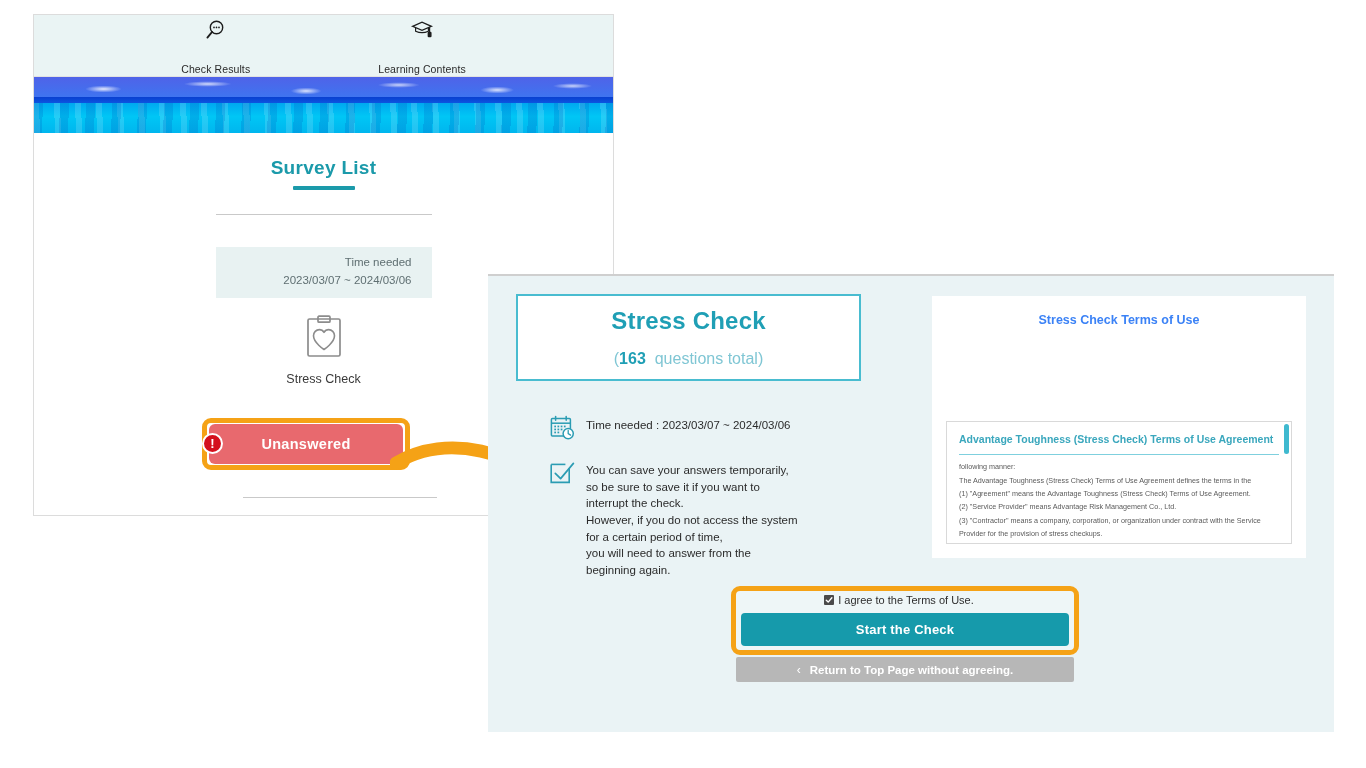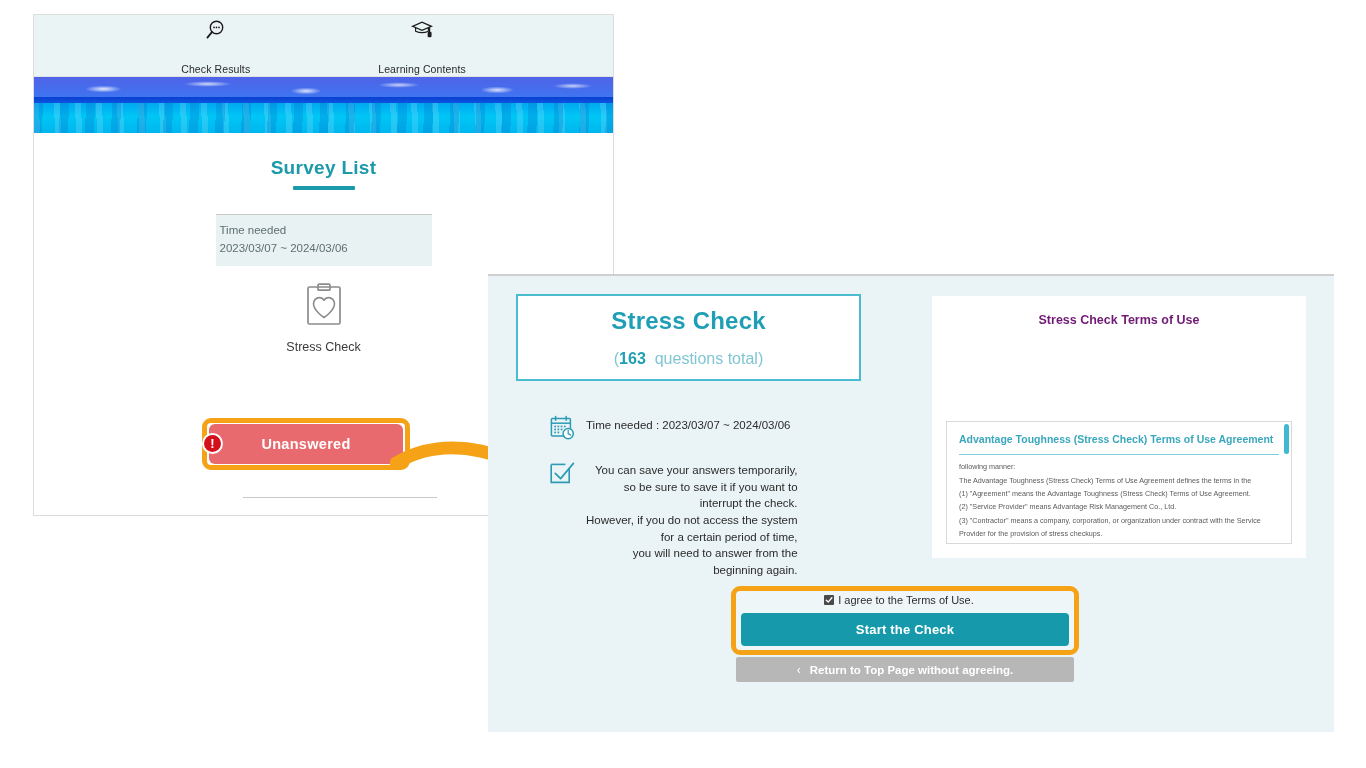--- a/index.html
+++ b/index.html
@@ -51,21 +51,21 @@
       linear-gradient(#00a8f0, #00c6f5 45%, #00b6ee);
   }
 
   #left-body { padding: 24px 0 0; }
   #survey-title-wrap { text-align: center; }
   #survey-title { font-size: 19px; font-weight: bold; color: #1b9aaa; letter-spacing: .3px; text-align: center; }
   #survey-title-rule { width: 62px; height: 4px; background: #1b9aaa; margin: 7px auto 0; border-radius: 1px; }
 
   #survey-card { width: 216px; margin: 24px auto 0; }
   #survey-card-toprule { height: 1px; background: #c9c9c9; }
-  #time-needed-box { background: #e8f2f2; padding: 7px 4px 8px; text-align: left; }
+  #time-needed-box { background: #e8f2f2; padding: 7px 20px 8px; text-align: right; margin-top: 32px; }
   .time-line { font-size: 11.5px; color: #5f6f72; line-height: 1.55; }
 
   #stress-icon-wrap { display:flex; justify-content:center; margin-top: 16px; }
   #stress-check-label { text-align:center; font-size: 12.5px; color: #3a3a3a; margin-top: 12px; }
 
   #unanswered-highlight {
     position: absolute; left: 202px; top: 418px;
     width: 208px; height: 52px;
     border: 5px solid #f5a216; border-radius: 9px;
     background: #ffffff;
@@ -112,21 +112,21 @@
   .info-row { display: flex; align-items: flex-start; gap: 10px; margin-bottom: 13px; }
   .info-text { font-size: 11.5px; color: #2b2b2b; line-height: 1.42; padding-top: 3px; }
   .info-text.multi { line-height: 1.45; }
 
   
   #terms-card {
     position: absolute; left: 444px; top: 20px;
     width: 374px; height: 262px;
     background: #ffffff;
   }
-  #terms-heading { text-align:center; font-size: 12.5px; font-weight: bold; color: #701a75; padding-top: 17px; }
+  #terms-heading { text-align:center; font-size: 12.5px; font-weight: bold; color: #3b82f6; padding-top: 17px; }
   #terms-intro { font-size: 9.6px; font-weight: bold; color: #1c1c1c; line-height: 1.5; padding: 12px 16px 0; }
   #terms-scroll {
     position: absolute; left: 14px; top: 125px; right: 14px; bottom: 14px;
     border: 1px solid #d9d9d9; background: #fff; overflow: hidden;
   }
   #terms-agreement-title { font-size: 10.5px; font-weight: bold; color: #3aa7bd; line-height: 1.85; padding: 8px 12px 0; }
   #terms-agreement-rule { height: 1px; background: #7fd0de; margin: 5px 12px 0; }
   #terms-body { padding: 5px 12px 0; }
   .terms-line { font-size: 7.2px; color: #5a5a5a; line-height: 1.85; white-space: nowrap; }
   #terms-scrollbar {
@@ -279,21 +279,21 @@
         <span class="info-text">Time needed : 2023/03/07 ~ 2024/03/06</span>
       </div>
       <div class="info-row">
         <span>
           <svg width="28" height="28" viewBox="0 0 28 28" fill="none" stroke="#2b9cb3" stroke-width="1.6">
             <path d="M3.2 5.4 L3.2 23.4 L21.2 23.4 L21.2 9"></path>
             <path d="M3.2 5.4 L17.4 5.4"></path>
             <path d="M7.3 14.4 L12.6 19.6 L25.4 4.4" stroke-width="1.7" stroke-linecap="round" stroke-linejoin="round"></path>
           </svg>
         </span>
-        <span class="info-text multi" style="white-space: pre-line; text-align: right;">You can save your answers temporarily,
+        <span class="info-text multi" style="white-space: pre-line;">You can save your answers temporarily,
 so be sure to save it if you want to
 interrupt the check.
 However, if you do not access the system
 for a certain period of time,
 you will need to answer from the
 beginning again.</span>
       </div>
     </div>
 
     <div id="terms-card">

